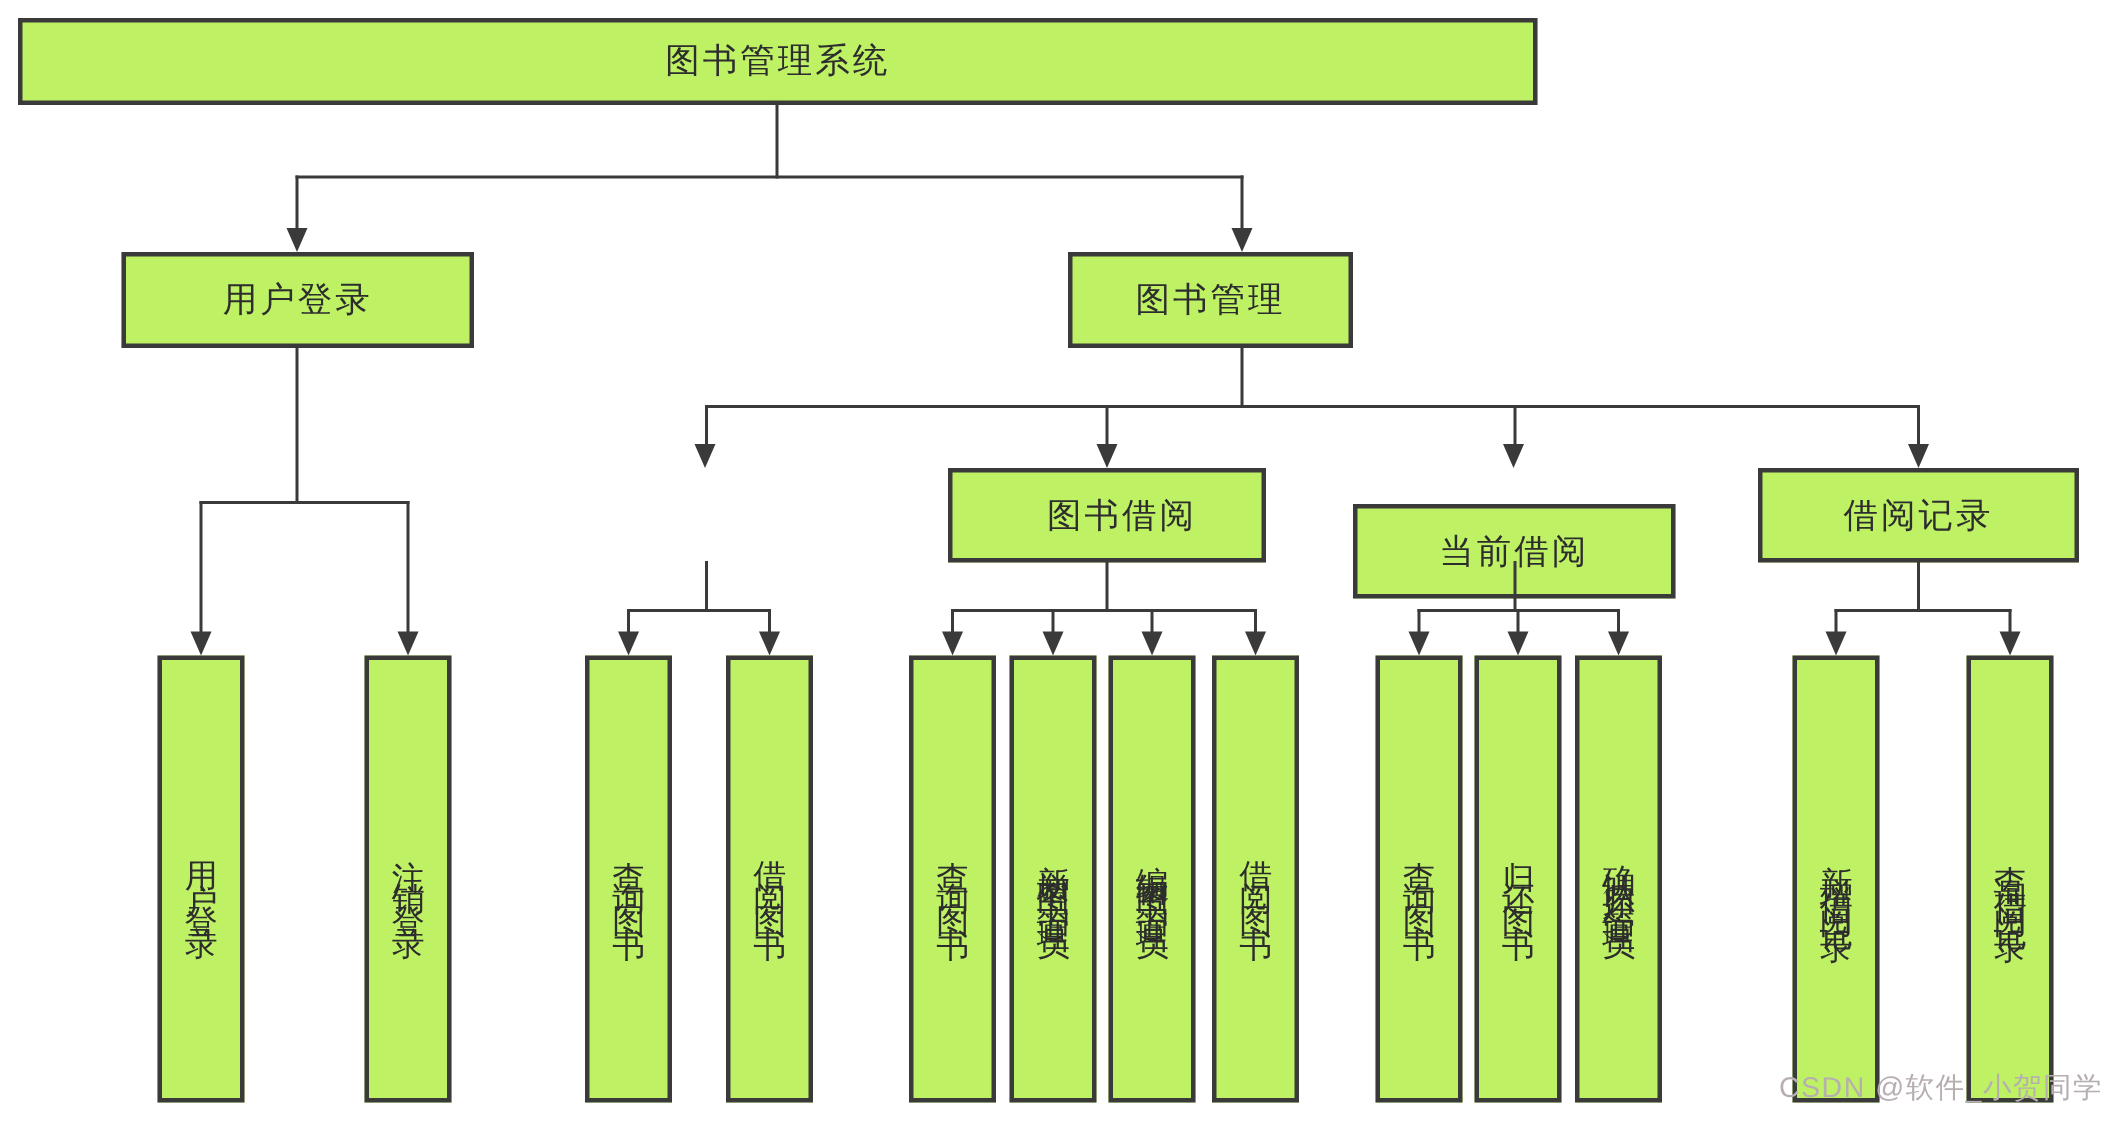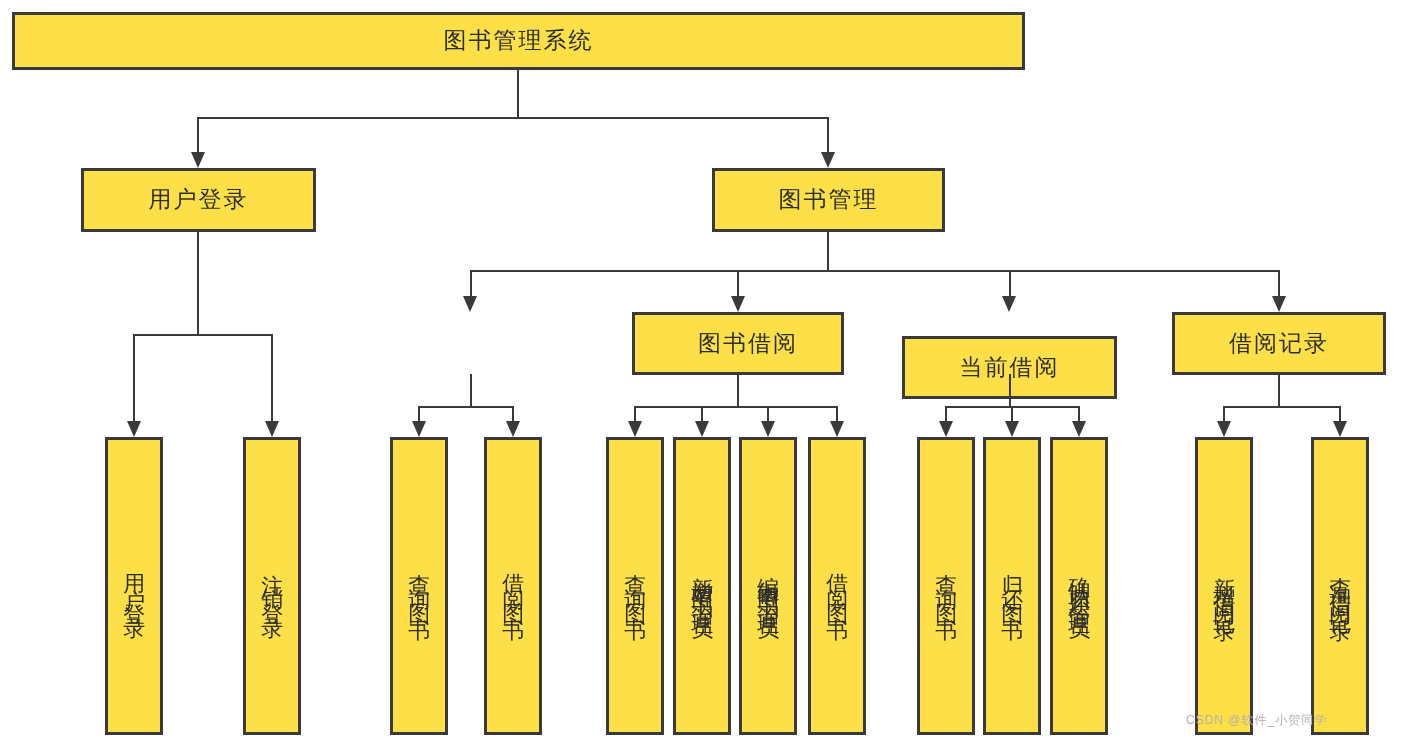--- a/index.html
+++ b/index.html
@@ -1,52 +1,52 @@
 <!DOCTYPE html>
 <html><head>
 <meta charset="utf-8">
 <style>
   html,body{margin:0;padding:0;background:#ffffff;}
   .canvas{
     position:relative;width:1405px;height:747px;background:#ffffff;
     font-family:"Liberation Sans","DejaVu Sans",sans-serif;color:#2d2d2d;overflow:hidden;
   }
   .box{
-    position:absolute;box-sizing:border-box;border:3px solid #3a3a3a;background:#fde047;
+    position:absolute;box-sizing:border-box;border:3px solid #3a3a3a;background:#bef264;
     display:flex;align-items:center;justify-content:center;
     font-size:23px;letter-spacing:2px;text-align:center;line-height:1.2;
   }
   .leaf{
     writing-mode:vertical-rl;text-orientation:mixed;
     font-size:22px;letter-spacing:14px;
   }
   .ls-wide{letter-spacing:15px;}
   .ls-mid{letter-spacing:9px;}
   .ls-tight{letter-spacing:6px;}
   .vl{position:absolute;width:2px;background:#3a3a3a;}
   .hl{position:absolute;height:2px;background:#3a3a3a;}
   .ah{
     position:absolute;width:0;height:0;
     border-left:7px solid transparent;border-right:7px solid transparent;
     border-top:16px solid #3a3a3a;
   }
   .watermark{
     position:absolute;left:1186px;top:712px;
-    font-size:12px;color:#b7aeb1;white-space:nowrap;letter-spacing:1px;
+    font-size:19px;color:#b7aeb1;white-space:nowrap;letter-spacing:1px;
   }
 </style>
 </head>
 <body>
 
 <div class="canvas">
 
   <div class="box" style="left:12px;top:12px;width:1013px;height:58px;">图书管理系统</div>
 
   <div class="box" style="left:81px;top:168px;width:235px;height:64px;">用户登录</div>
-  <div class="box" style="left:712px;top:168px;width:233px;height:64px;font-family:Liberation Serif, serif;">图书管理</div>
+  <div class="box" style="left:712px;top:168px;width:190px;height:64px;font-family:Liberation Serif, serif;">图书管理</div>
 
   <div class="box" style="left:632px;top:312px;width:212px;height:63px;padding-left:20px;">图书借阅</div>
   <div class="box" style="left:902px;top:312px;width:215px;height:63px;margin-top:24px;">当前借阅</div>
   <div class="box" style="left:1172px;top:312px;width:214px;height:63px;">借阅记录</div>
 
   <div class="box leaf ls-wide" style="left:105px;top:437px;width:58px;height:298px;">用户登录</div>
   <div class="box leaf ls-wide" style="left:243px;top:437px;width:58px;height:298px;">注销登录</div>
 
   <div class="box leaf ls-wide" style="left:390px;top:437px;width:58px;height:298px;">查询图书</div>
   <div class="box leaf ls-wide" style="left:484px;top:437px;width:58px;height:298px;">借阅图书</div>

